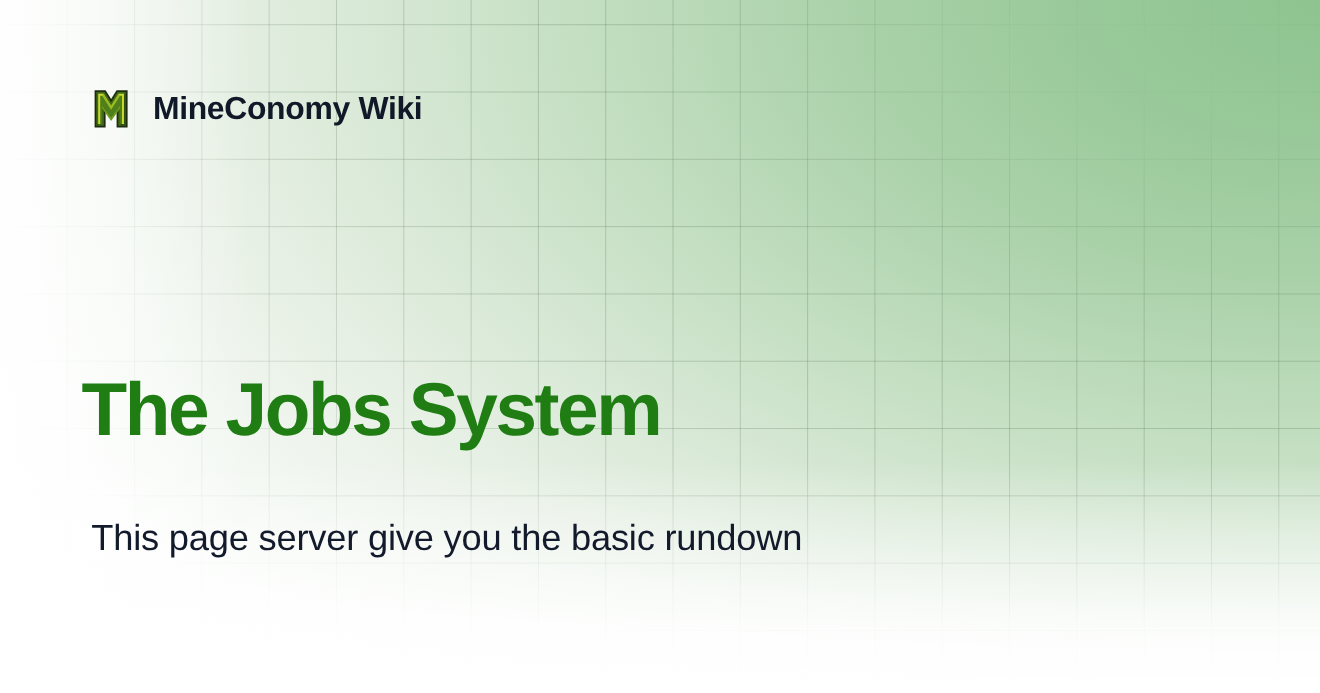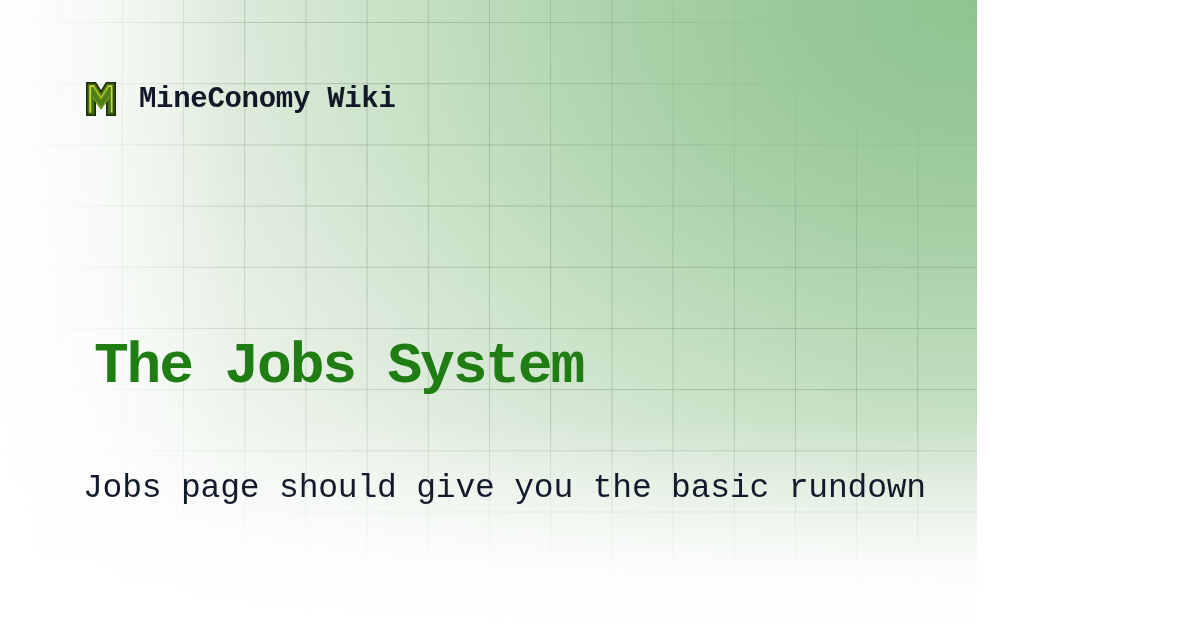--- a/index.html
+++ b/index.html
@@ -10,25 +10,24 @@
     width: 1200px;
     height: 630px;
     overflow: hidden;
     background: #ffffff;
     font-family: "Liberation Sans", sans-serif;
     -webkit-font-smoothing: antialiased;
   }
 
   .og-card {
     position: relative;
-    width: 977px;
+    width: 1200px;
     height: 630px;
     overflow: hidden;
     background: #ffffff;
-    font-family: Liberation Mono, monospace;
   }
 
   
   .bg-base {
     position: absolute;
     inset: 0;
     background: #ffffff;
   }
 
   .bg-gradient {
@@ -128,24 +127,24 @@
     font-size: 29px;
     font-weight: bold;
     color: #111827;
     letter-spacing: -0.3px;
     line-height: 1;
     white-space: nowrap;
   }
 
   .headline {
     position: absolute;
-    left: 94px;
+    left: 74px;
     top: 338px;
     margin: 0;
-    font-size: 58px;
+    font-size: 68px;
     font-weight: bold;
     color: #1f7d14;
     letter-spacing: -2.2px;
     line-height: 1.0;
     white-space: nowrap;
   }
 
   .subhead {
     position: absolute;
     left: 83px;
@@ -192,17 +191,17 @@
 
         <path d="M29.7 5.3 H31.4 V34.4 H26.3 V32.7 H29.7 Z" fill="#2e5210"></path>
         <path d="M4.6 32.7 H6.3 V34.4 H4.6 Z" fill="#2e5210"></path>
       </svg>
       <span class="brand-name">MineConomy Wiki</span>
     </div>
 
     <h1 class="headline">The Jobs System</h1>
 
     <p class="subhead">
-      <span class="subhead-line">Jobs page should give you the basic rundown</span>
+      <span class="subhead-line">This page server give you the basic rundown</span>
     </p>
 
   </div>
 </div>
 
 </body></html>

